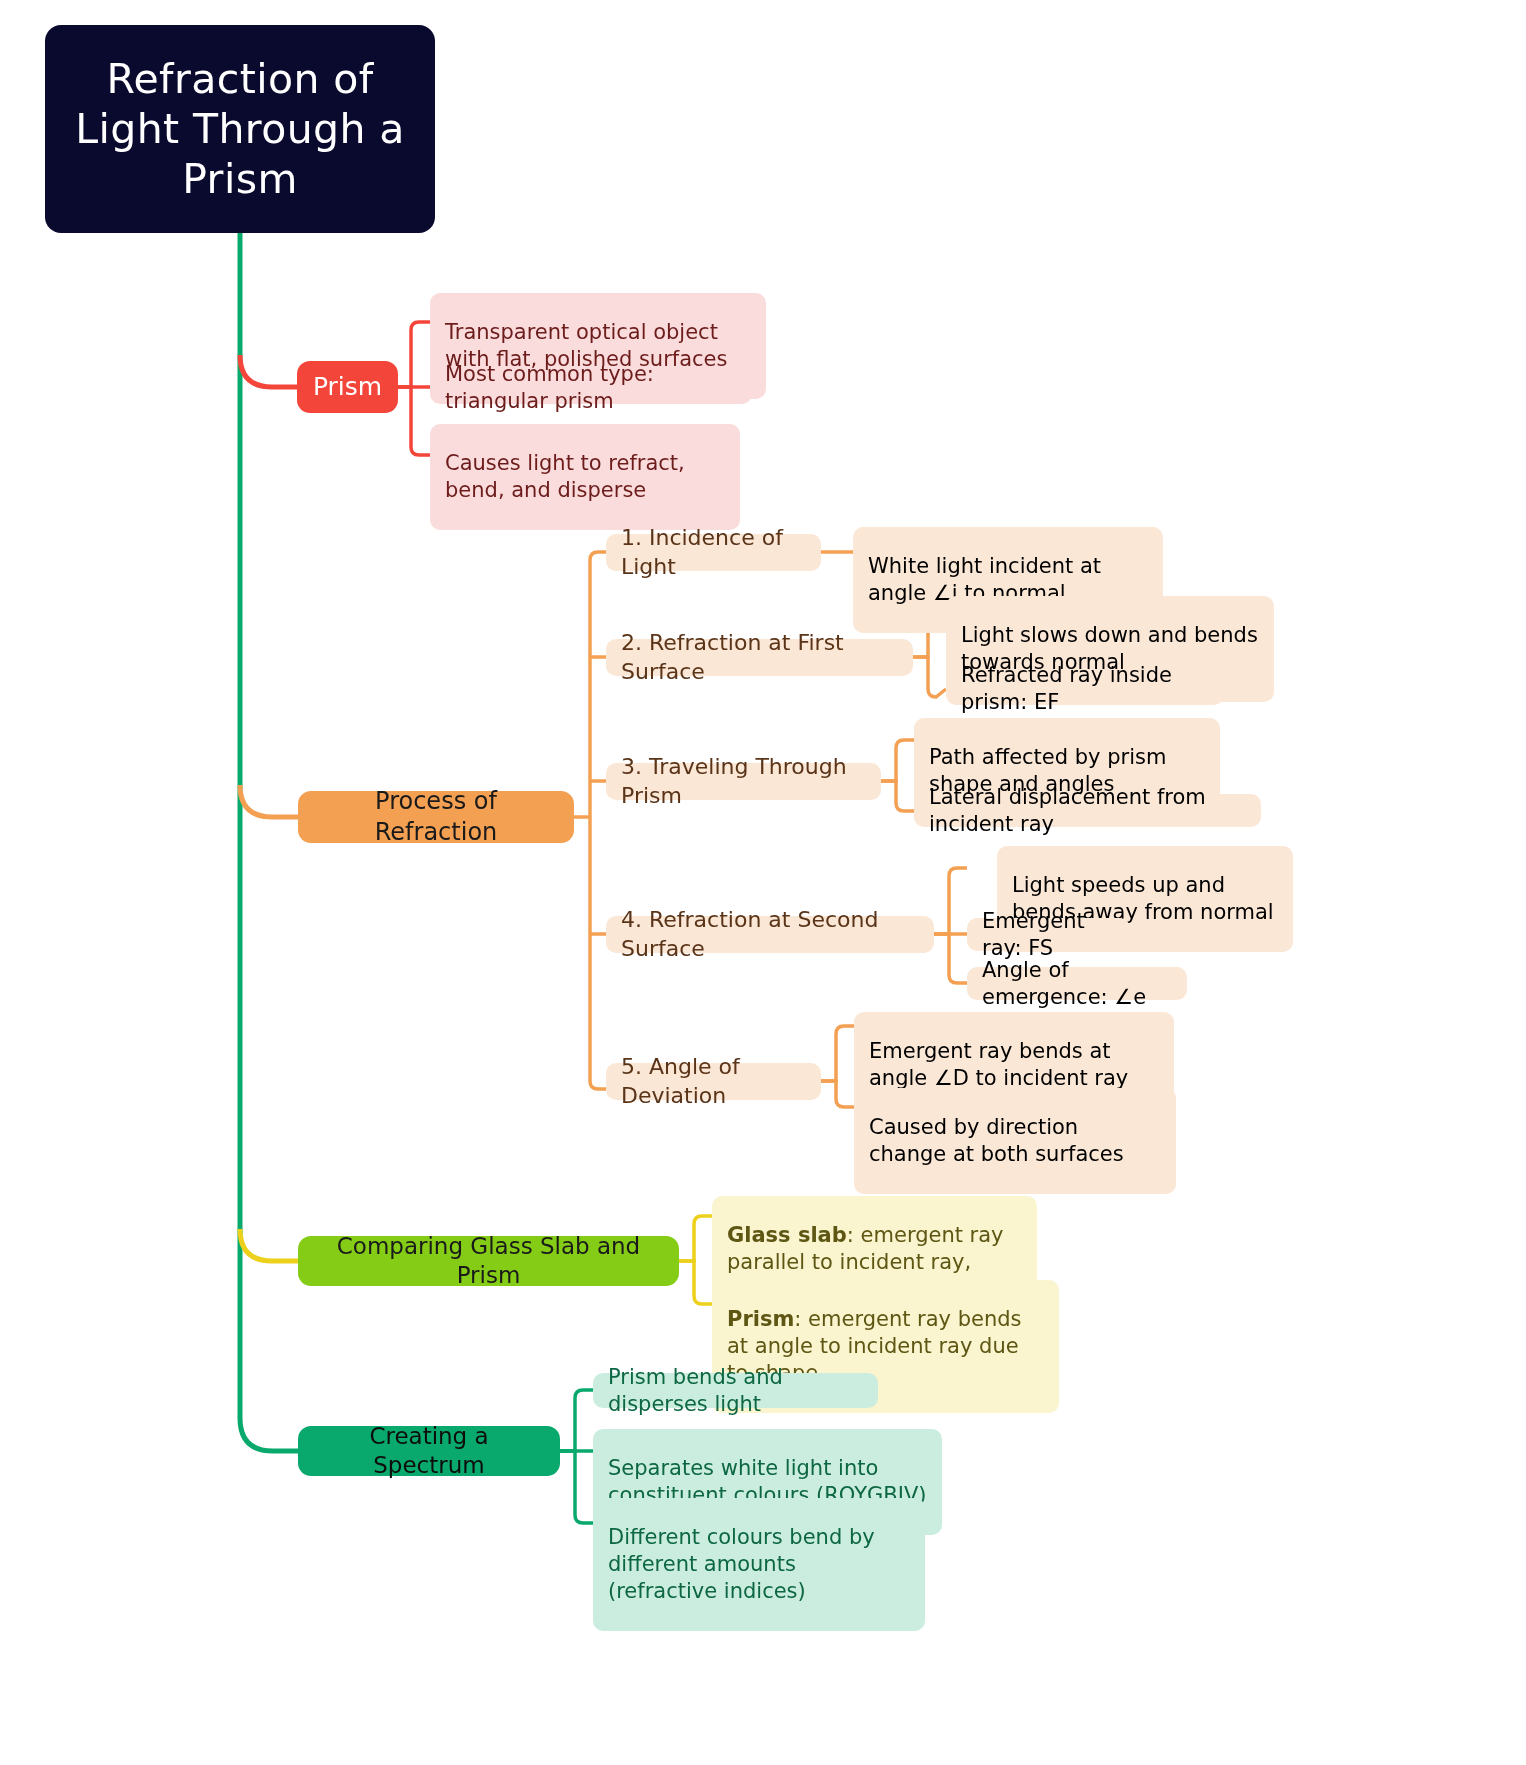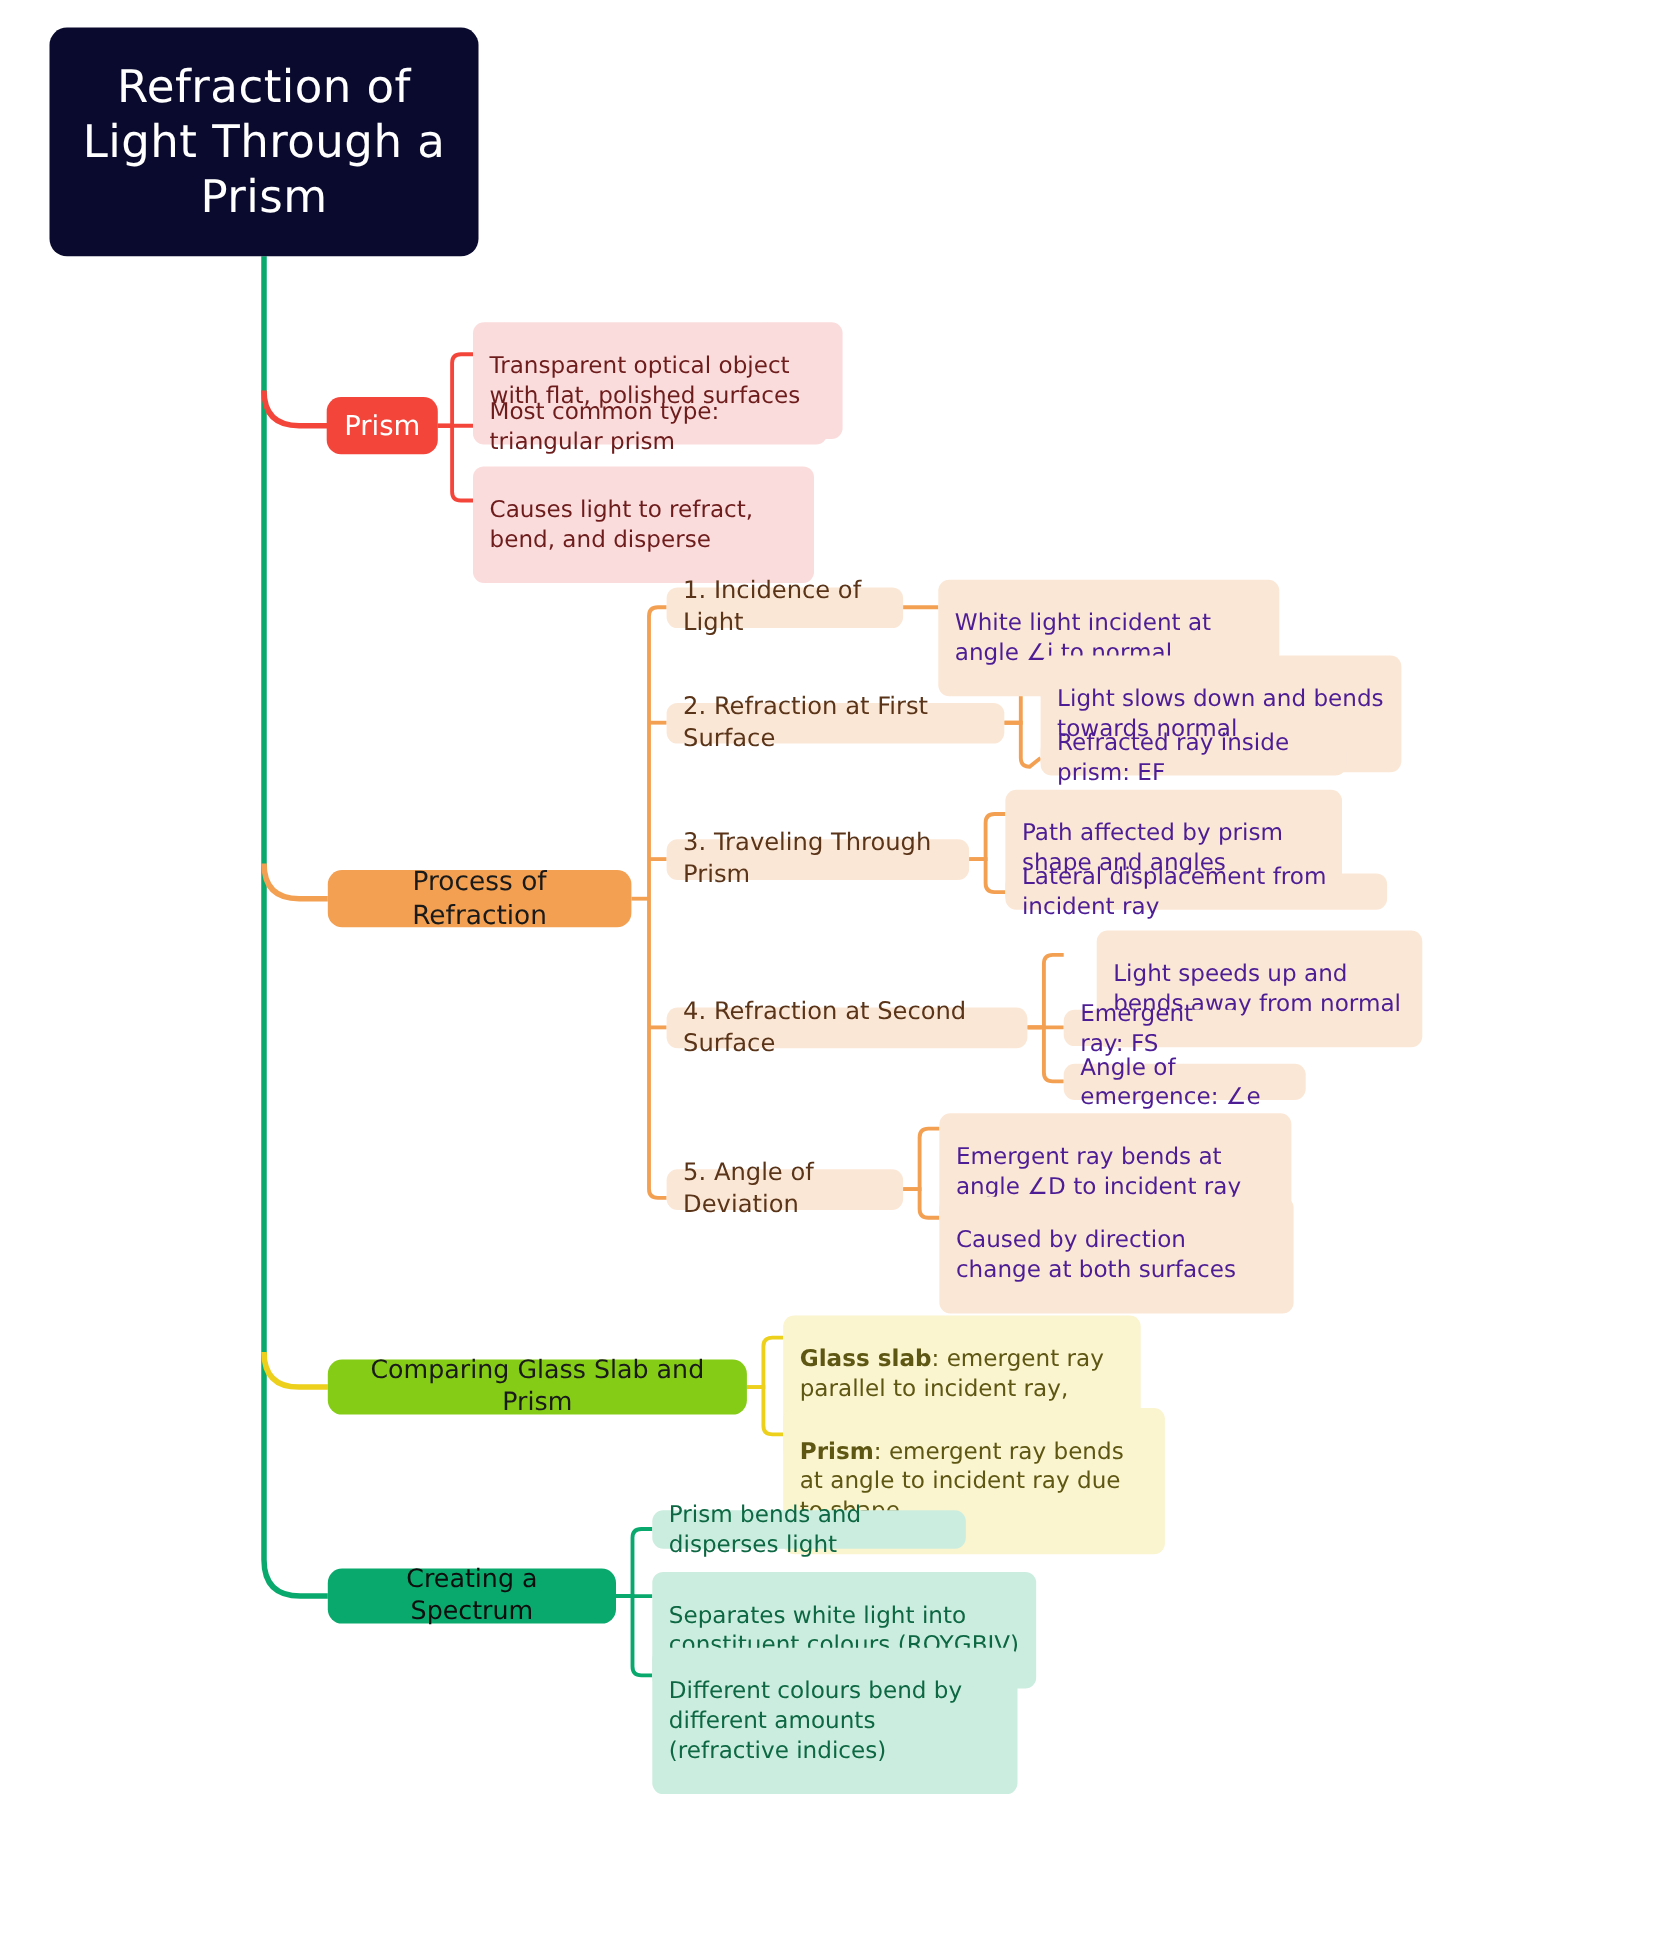--- a/index.html
+++ b/index.html
@@ -91,21 +91,21 @@
     background: #fbe7d6;
     color: #5a3418;
     border-radius: 10px;
     padding: 9px 15px;
     font-size: 22px;
   }
 
   
   .leaf { border-radius: 10px; padding: 26px 15px; font-size: 21px; }
   .leaf.pink   { background: #fbdcdc; color: #6d1c1c; }
-  .leaf.orange { background: #fbe7d6; color: #4c1d95; }
+  .leaf.orange { background: #fbe7d6; color: #000000; }
   .leaf.yellow { background: #faf4cf; color: #5e5613; }
   .leaf.green  { background: #cbeddf; color: #0c6742; }
   .leaf b { font-weight: 700; }
 </style>
 </head>
 <body>
 
 <div id="canvas">
 
   <svg id="wires" viewBox="0 0 1526 1765">

